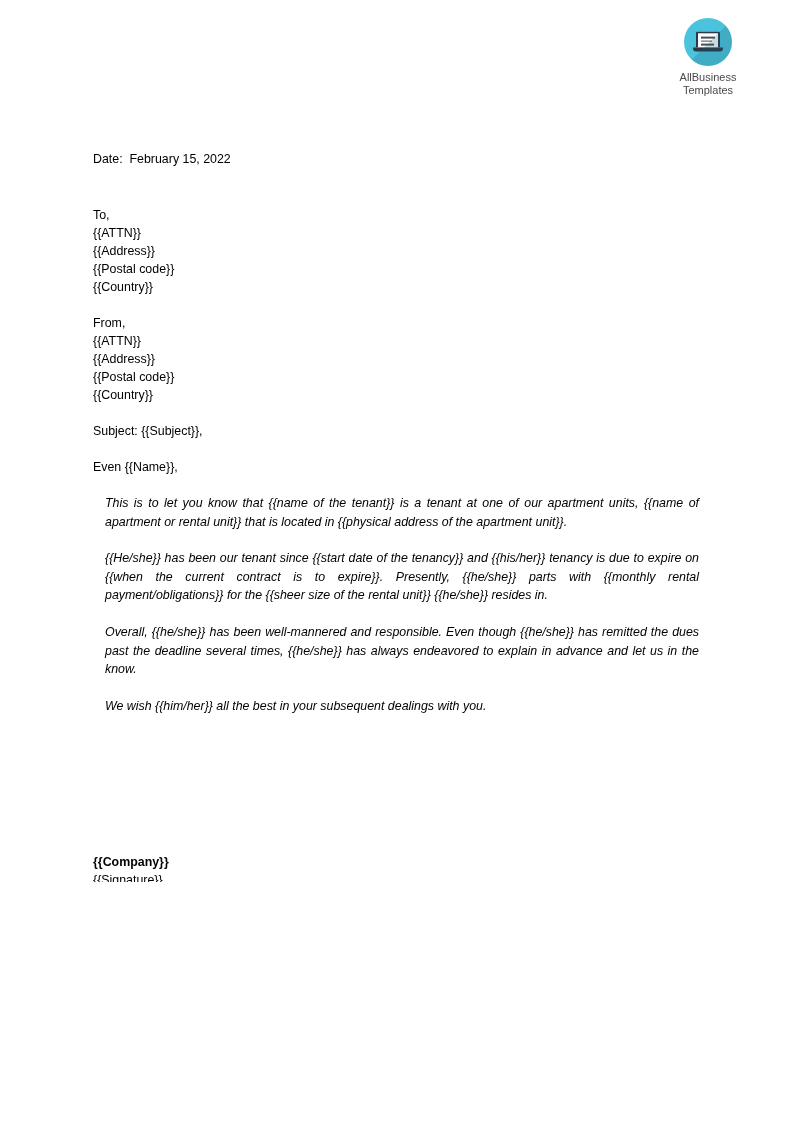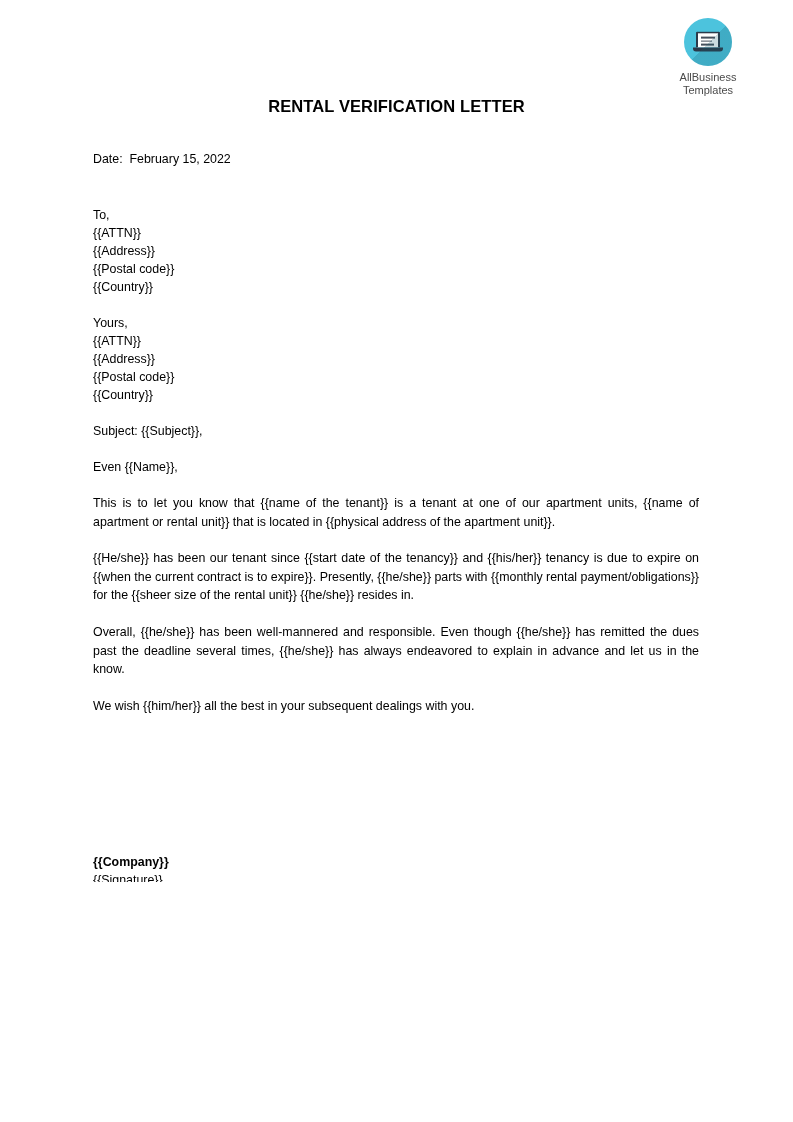--- a/index.html
+++ b/index.html
@@ -104,22 +104,23 @@
     font-size: 12.4px;
     line-height: 18px;
   }
 
   .line { white-space: pre; }
   .gap-sm { height: 18px; }
   .gap-md { height: 20px; }
 
   .para {
     text-align: justify;
-    margin: 0 0 18px 0;
+    margin: 0 0 18px 12px;
     line-height: 18.6px;
+    font-style: italic;
   }
   .para:last-child { margin-bottom: 0; }
 
   .bold { font-weight: bold; }
 
   .sig-rule {
     width: 370px;
     height: 0;
     border-top: 1px solid #000000;
     margin: 0;
@@ -150,41 +151,40 @@
         <div class="base"></div>
       </div>
       <div class="longshadow"></div>
     </div>
     <div class="logo-text">
       <div>AllBusiness</div>
       <div>Templates</div>
     </div>
   </div>
 
-  <div class="doc-title">RENTAL VERIFICATION LETTER</div>
 
   <div class="content">
 
     <div class="line">Date:  February 15, 2022</div>
 
     <div class="gap-md"></div>
     <div class="gap-sm"></div>
 
     <div>
       <div class="line">To,</div>
       <div class="line">{{ATTN}}</div>
       <div class="line">{{Address}}</div>
       <div class="line">{{Postal code}}</div>
       <div class="line">{{Country}}</div>
     </div>
 
     <div class="gap-sm"></div>
 
     <div>
-      <div class="line">Yours,</div>
+      <div class="line">From,</div>
       <div class="line">{{ATTN}}</div>
       <div class="line">{{Address}}</div>
       <div class="line">{{Postal code}}</div>
       <div class="line">{{Country}}</div>
     </div>
 
     <div class="gap-sm"></div>
 
     <div class="line">Subject: {{Subject}},</div>
 

